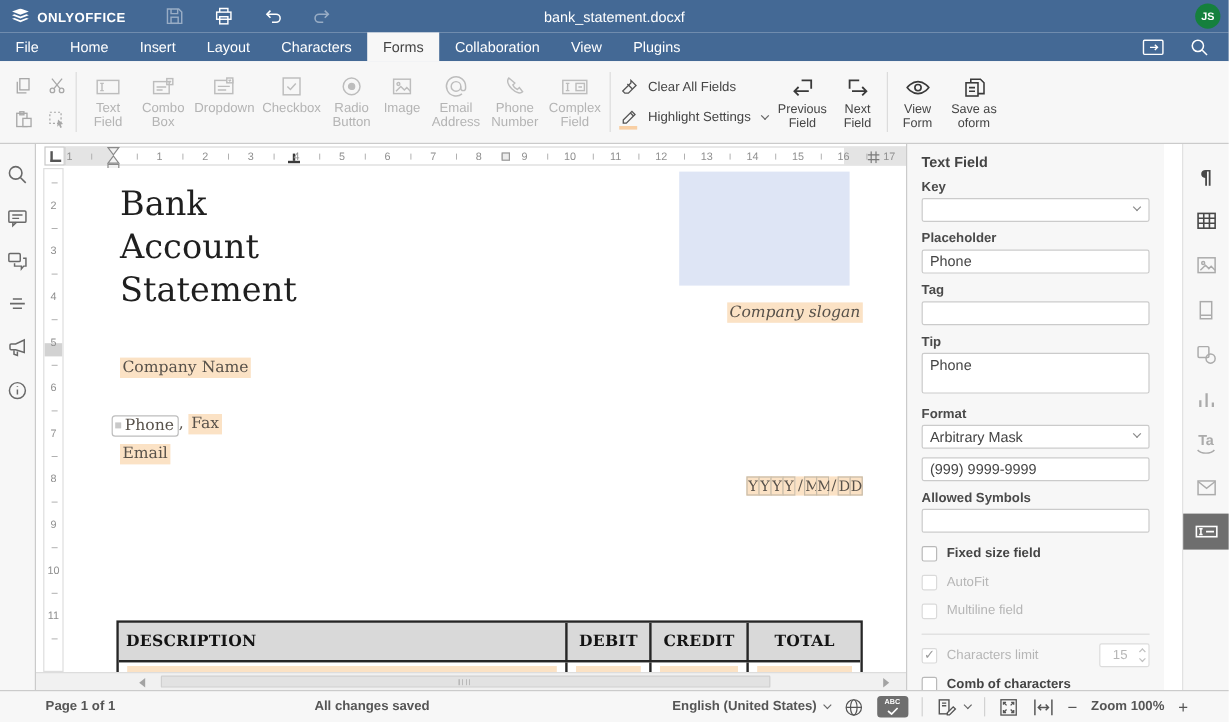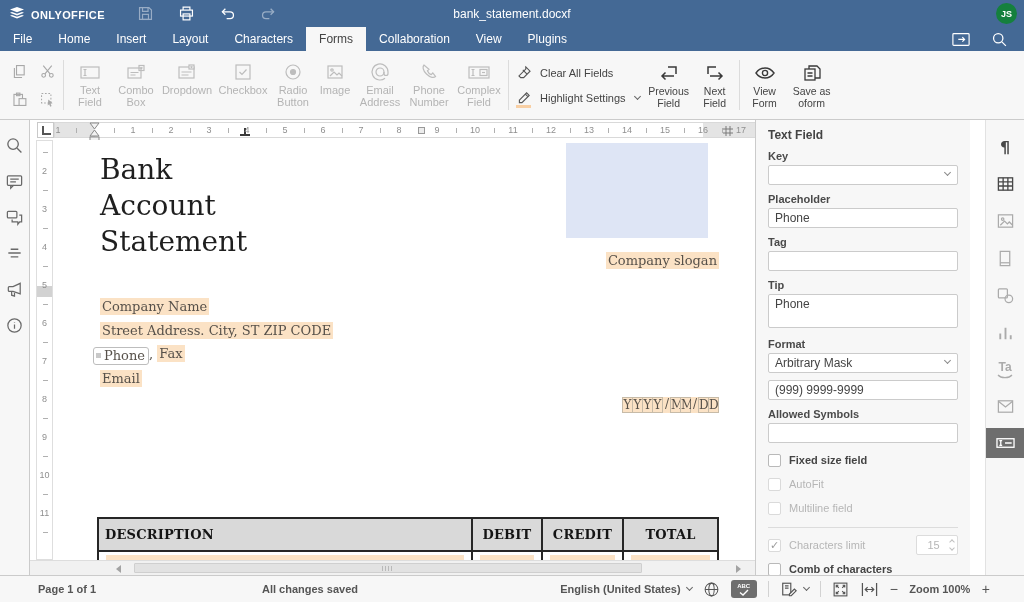--- a/index.html
+++ b/index.html
@@ -80,21 +80,21 @@
     background-size:5px 38px;background-position:6px 11px;background-repeat:repeat-y}
   .vnum{position:absolute;left:50%;transform:translateX(-50%);font-size:9px;color:#8f8f8f;line-height:10px}
   .vmark{position:absolute;left:0;width:100%;top:145px;height:11px;background:#d2d2d2}
 
   .page{position:absolute;top:20px;left:24px;width:702px;height:420px;background:#fff;overflow:hidden}
   .doc-heading{position:absolute;left:46px;top:12px;font-family:"DejaVu Serif",serif;font-size:28px;
     line-height:36px;color:#1f1f1f}
   .img-ph{position:absolute;left:512px;top:3px;width:142px;height:95px;background:var(--image-placeholder-blue)}
   .hl{background:var(--field-highlight);color:var(--doc-text);font-family:"DejaVu Serif",serif;
     font-size:13px;padding:1px 2px}
-  .slogan{position:absolute;top:112px;right:37px;}
+  .slogan{position:absolute;top:112px;right:37px;font-style:italic}
   .docline{position:absolute;left:46px;font-family:"DejaVu Serif",serif;font-size:13px;color:var(--doc-text)}
   .phone-box{display:inline-flex;align-items:center;border:1px solid #bdbdbd;border-radius:3px;background:#fff;
     padding:0 3px 1px 2px;margin-left:-7px}
   .phone-handle{width:5px;height:5px;background:#c9c9c9;margin-right:3px;display:inline-block}
   .comb{position:absolute;top:257px;right:37px;display:flex;align-items:center}
   .comb-ch{width:11px;height:16px;border:1px solid #c7bba8;margin-left:-1px;background:var(--field-highlight);
     font-family:"DejaVu Serif",serif;font-size:12px;line-height:14px;text-align:center;color:var(--doc-text)}
   .comb-sep{height:16px;background:var(--field-highlight);padding:0 2px;font-family:"DejaVu Serif",serif;
     font-size:12px;line-height:14px;color:var(--doc-text)}
 
@@ -519,23 +519,20 @@
       <div>Bank</div>
       <div>Account</div>
       <div>Statement</div>
     </div>
     <div class="img-ph"></div>
     <div class="slogan hl">Company slogan</div>
 
     <div class="docline" style="top:159px">
       <span class="hl">Company Name</span>
     </div>
-    <div class="docline" style="top:183px">
-      <span class="hl">Street Address. City, ST ZIP CODE</span>
-    </div>
     <div class="docline" style="top:206px">
       <span class="phone-box">
           <span class="phone-handle"></span>
           <span>Phone</span>
         </span><span>, </span><span class="hl">Fax</span>
     </div>
     <div class="docline" style="top:231px">
       <span class="hl">Email</span>
     </div>
 

